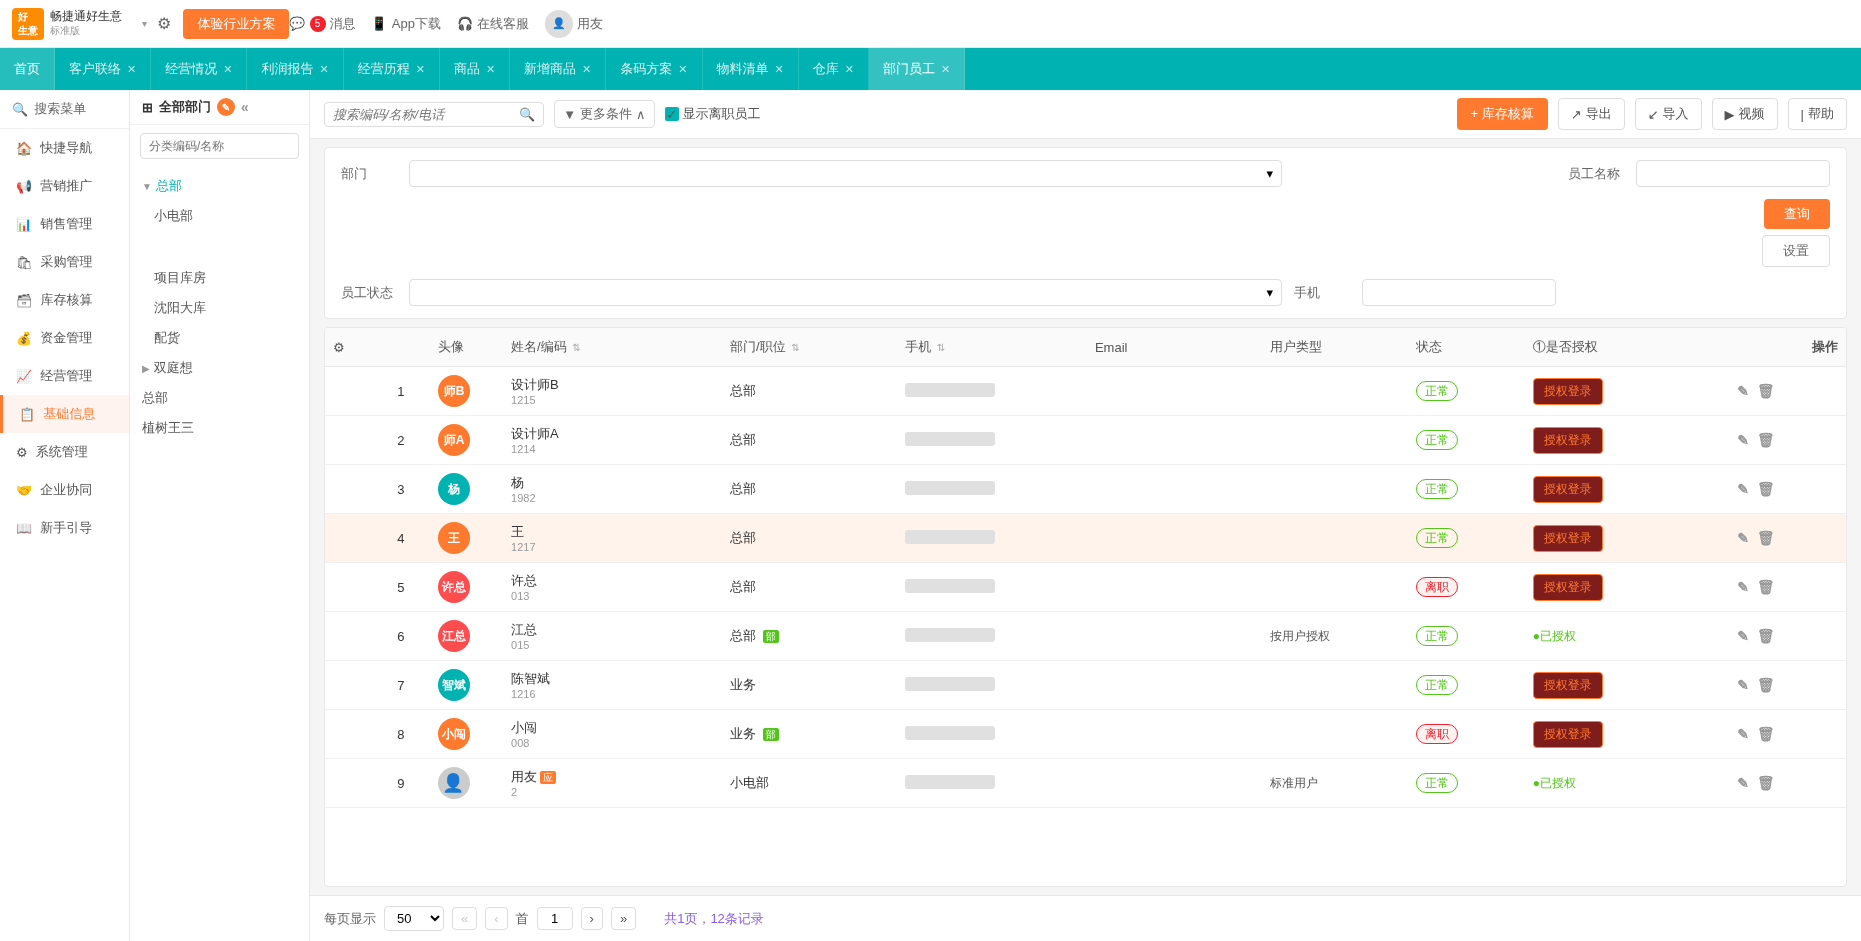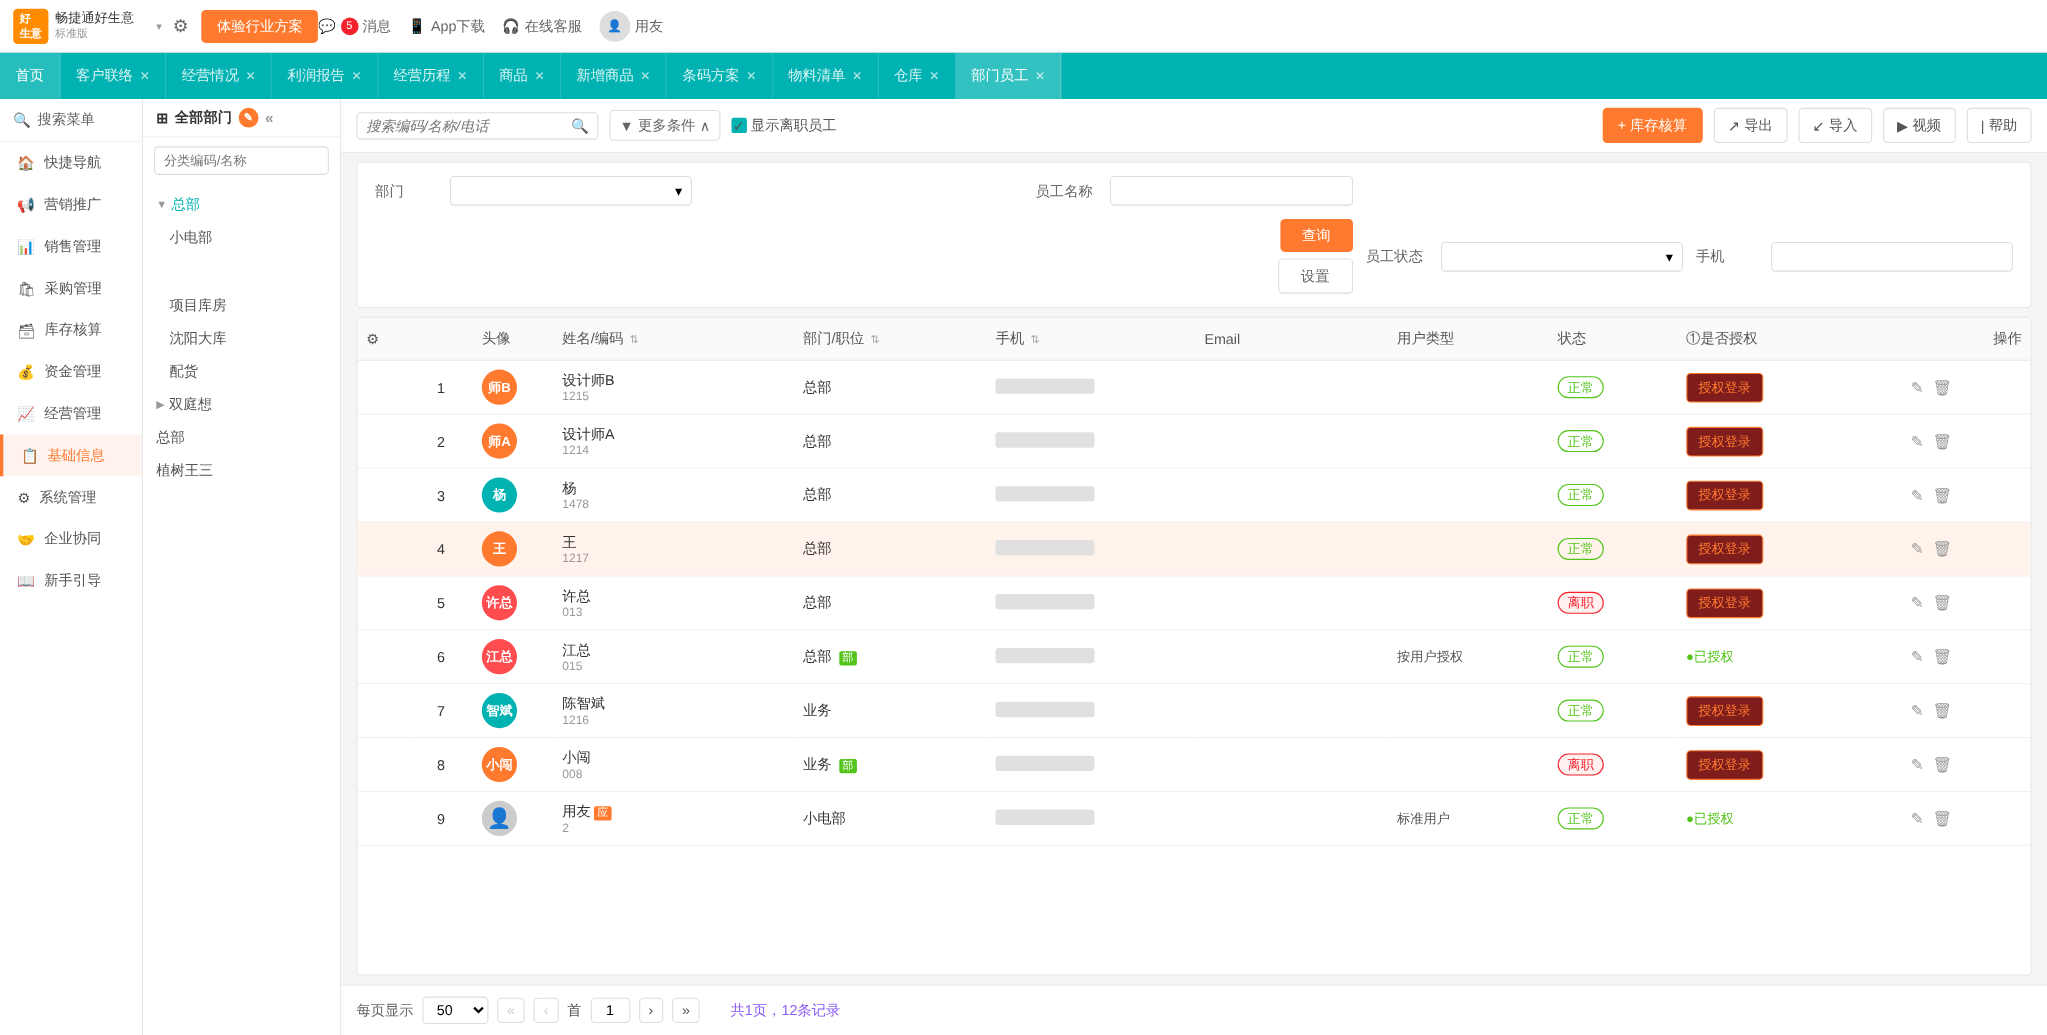--- a/index.html
+++ b/index.html
@@ -57,21 +57,21 @@
     .search-bar { display: flex; align-items: center; border: 1px solid #ddd; border-radius: 4px; padding: 4px 8px; gap: 6px; background: white; }
     .search-bar input { border: none; outline: none; font-size: 13px; width: 180px; }
     .filter-btn { display: flex; align-items: center; gap: 4px; color: #666; cursor: pointer; padding: 4px 8px; border: 1px solid #ddd; border-radius: 4px; font-size: 13px; }
     .checkbox-area { display: flex; align-items: center; gap: 4px; color: #555; font-size: 13px; cursor: pointer; }
     .checkbox-teal { width: 14px; height: 14px; border: 2px solid #00b2b2; border-radius: 2px; background: #00b2b2; display: flex; align-items: center; justify-content: center; }
     .spacer { flex: 1; }
     .action-btn { display: flex; align-items: center; gap: 4px; padding: 6px 12px; border: 1px solid #ddd; border-radius: 4px; cursor: pointer; font-size: 13px; color: #555; background: white; }
     .add-btn { background: #ff7a2e; color: white; border: none; padding: 7px 14px; border-radius: 4px; cursor: pointer; font-size: 13px; display: flex; align-items: center; gap: 4px; }
 
     
-    .filter-panel { background: white; border: 1px solid #e8e8e8; border-radius: 4px; margin: 8px 14px 0; padding: 12px 16px; display: grid; grid-template-columns: 1fr 1fr 1fr 1fr 1fr; gap: 12px; }
+    .filter-panel { background: white; border: 1px solid #e8e8e8; border-radius: 4px; margin: 8px 14px 0; padding: 12px 16px; display: grid; grid-template-columns: 1fr; gap: 12px; }
     .filter-row { display: flex; align-items: center; gap: 8px; }
     .filter-label { color: #666; font-size: 13px; white-space: nowrap; min-width: 60px; }
     .filter-input { flex: 1; border: 1px solid #ddd; border-radius: 4px; padding: 5px 8px; font-size: 13px; outline: none; }
     .filter-select { flex: 1; border: 1px solid #ddd; border-radius: 4px; padding: 5px 8px; font-size: 13px; outline: none; background: white; display: flex; align-items: center; justify-content: space-between; cursor: pointer; }
     .filter-actions { grid-column: 3; display: flex; flex-direction: column; gap: 6px; align-items: flex-end; }
     .query-btn { background: #ff7a2e; color: white; border: none; padding: 6px 20px; border-radius: 4px; cursor: pointer; font-size: 13px; }
     .set-btn { background: white; color: #666; border: 1px solid #ddd; padding: 6px 20px; border-radius: 4px; cursor: pointer; font-size: 13px; }
 
     
     .table-area { flex: 1; overflow-y: auto; margin: 8px 14px; background: white; border-radius: 4px; border: 1px solid #e8e8e8; }
@@ -93,21 +93,21 @@
     .sort-icon { font-size: 10px; color: #aaa; margin-left: 2px; }
     .col-num { width: 40px; text-align: center; }
     .col-avatar { width: 50px; }
     .col-name { width: 150px; }
     .col-dept { width: 120px; }
     .col-phone { width: 130px; }
     .col-email { width: 120px; }
     .col-usertype { width: 100px; }
     .col-status { width: 80px; }
     .col-auth { width: 140px; }
-    .col-op { width: 80px; text-align: right; }
+    .col-op { width: 80px; text-align: right; font-weight: bold; }
     .phone-blur { background: #e0e0e0; border-radius: 3px; height: 14px; width: 90px; display: inline-block; }
     .settings-col { width: 32px; }
 
     
     .pagination { background: white; border-top: 1px solid #e8e8e8; padding: 10px 14px; display: flex; align-items: center; gap: 8px; font-size: 13px; color: #555; }
     .page-size-label { color: #666; }
     .page-size-select { border: 1px solid #ddd; border-radius: 4px; padding: 3px 8px; font-size: 13px; background: white; }
     .page-btn { border: 1px solid #ddd; border-radius: 4px; padding: 3px 8px; cursor: pointer; background: white; color: #555; }
     .page-btn.disabled { color: #ccc; cursor: default; }
     .page-input { border: 1px solid #ddd; border-radius: 4px; padding: 3px 6px; width: 36px; text-align: center; font-size: 13px; }
@@ -425,21 +425,21 @@
             <tr>
     <td></td>
     <td class="col-num">3</td>
     <td class="col-avatar">
       <div class="avatar-circle" style="background:#00b2b2; ">
         杨
       </div>
     </td>
     <td class="col-name">
       <div class="name-main">杨</div>
-      <div class="name-sub">1478</div>
+      <div class="name-sub">1982</div>
     </td>
     <td class="col-dept">
       <span>总部</span>
       
     </td>
     <td class="col-phone">
       <span class="phone-blur"></span>
     </td>
     <td class="col-email"></td>
     <td class="col-usertype">

